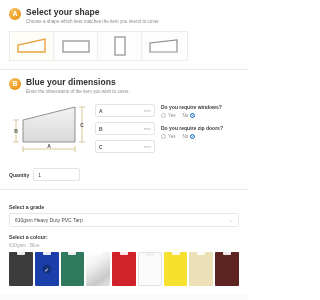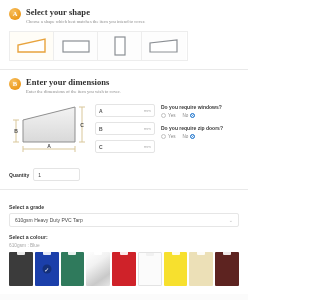--- a/index.html
+++ b/index.html
@@ -13,21 +13,21 @@
   .page{width:248px;height:300px;position:relative;background:#fbfbfb;}
 
   
   .section{
     background:#ffffff;
     border-bottom:1px solid #e9e9e9;
     padding:7px 9px 8px 9px;
     box-sizing:border-box;
     position:relative;
   }
-  .sec-head{display:flex;align-items:flex-start;gap:5px;font-family:Liberation Serif, serif;}
+  .sec-head{display:flex;align-items:flex-start;gap:5px;}
   .badge{
     width:12px;height:12px;border-radius:50%;
     background:#f0a32a;
     background-image:radial-gradient(circle at 35% 30%, #f7bf5e 0%, #ec9a1d 70%);
     color:#ffffff;
     font-size:6.5px;line-height:12px;text-align:center;
     font-weight:bold;
     flex:0 0 auto;margin-top:1px;
     letter-spacing:0;
   }
@@ -157,21 +157,21 @@
           <polygon points="1,14 1,5 28,2 28,14" fill="#ffffff" stroke="#8b8f94" stroke-width="1.2"></polygon>
         </svg>
       </div>
     </div>
   </div>
 
   <div class="section">
     <div class="sec-head">
       <div class="badge">B</div>
       <div class="head-text">
-        <div class="sec-title">Enter your dimensions</div>
+        <div class="sec-title">Blue your dimensions</div>
         <div class="sec-sub">Enter the dimensions of the item you wish to cover.</div>
       </div>
     </div>
 
     <div class="dims-row">
 
       <div class="diagram">
         <svg width="80" height="56" viewBox="0 0 80 56">
           <defs>
             <linearGradient id="tarpfill" x1="0" y1="0" x2="0" y2="1">

